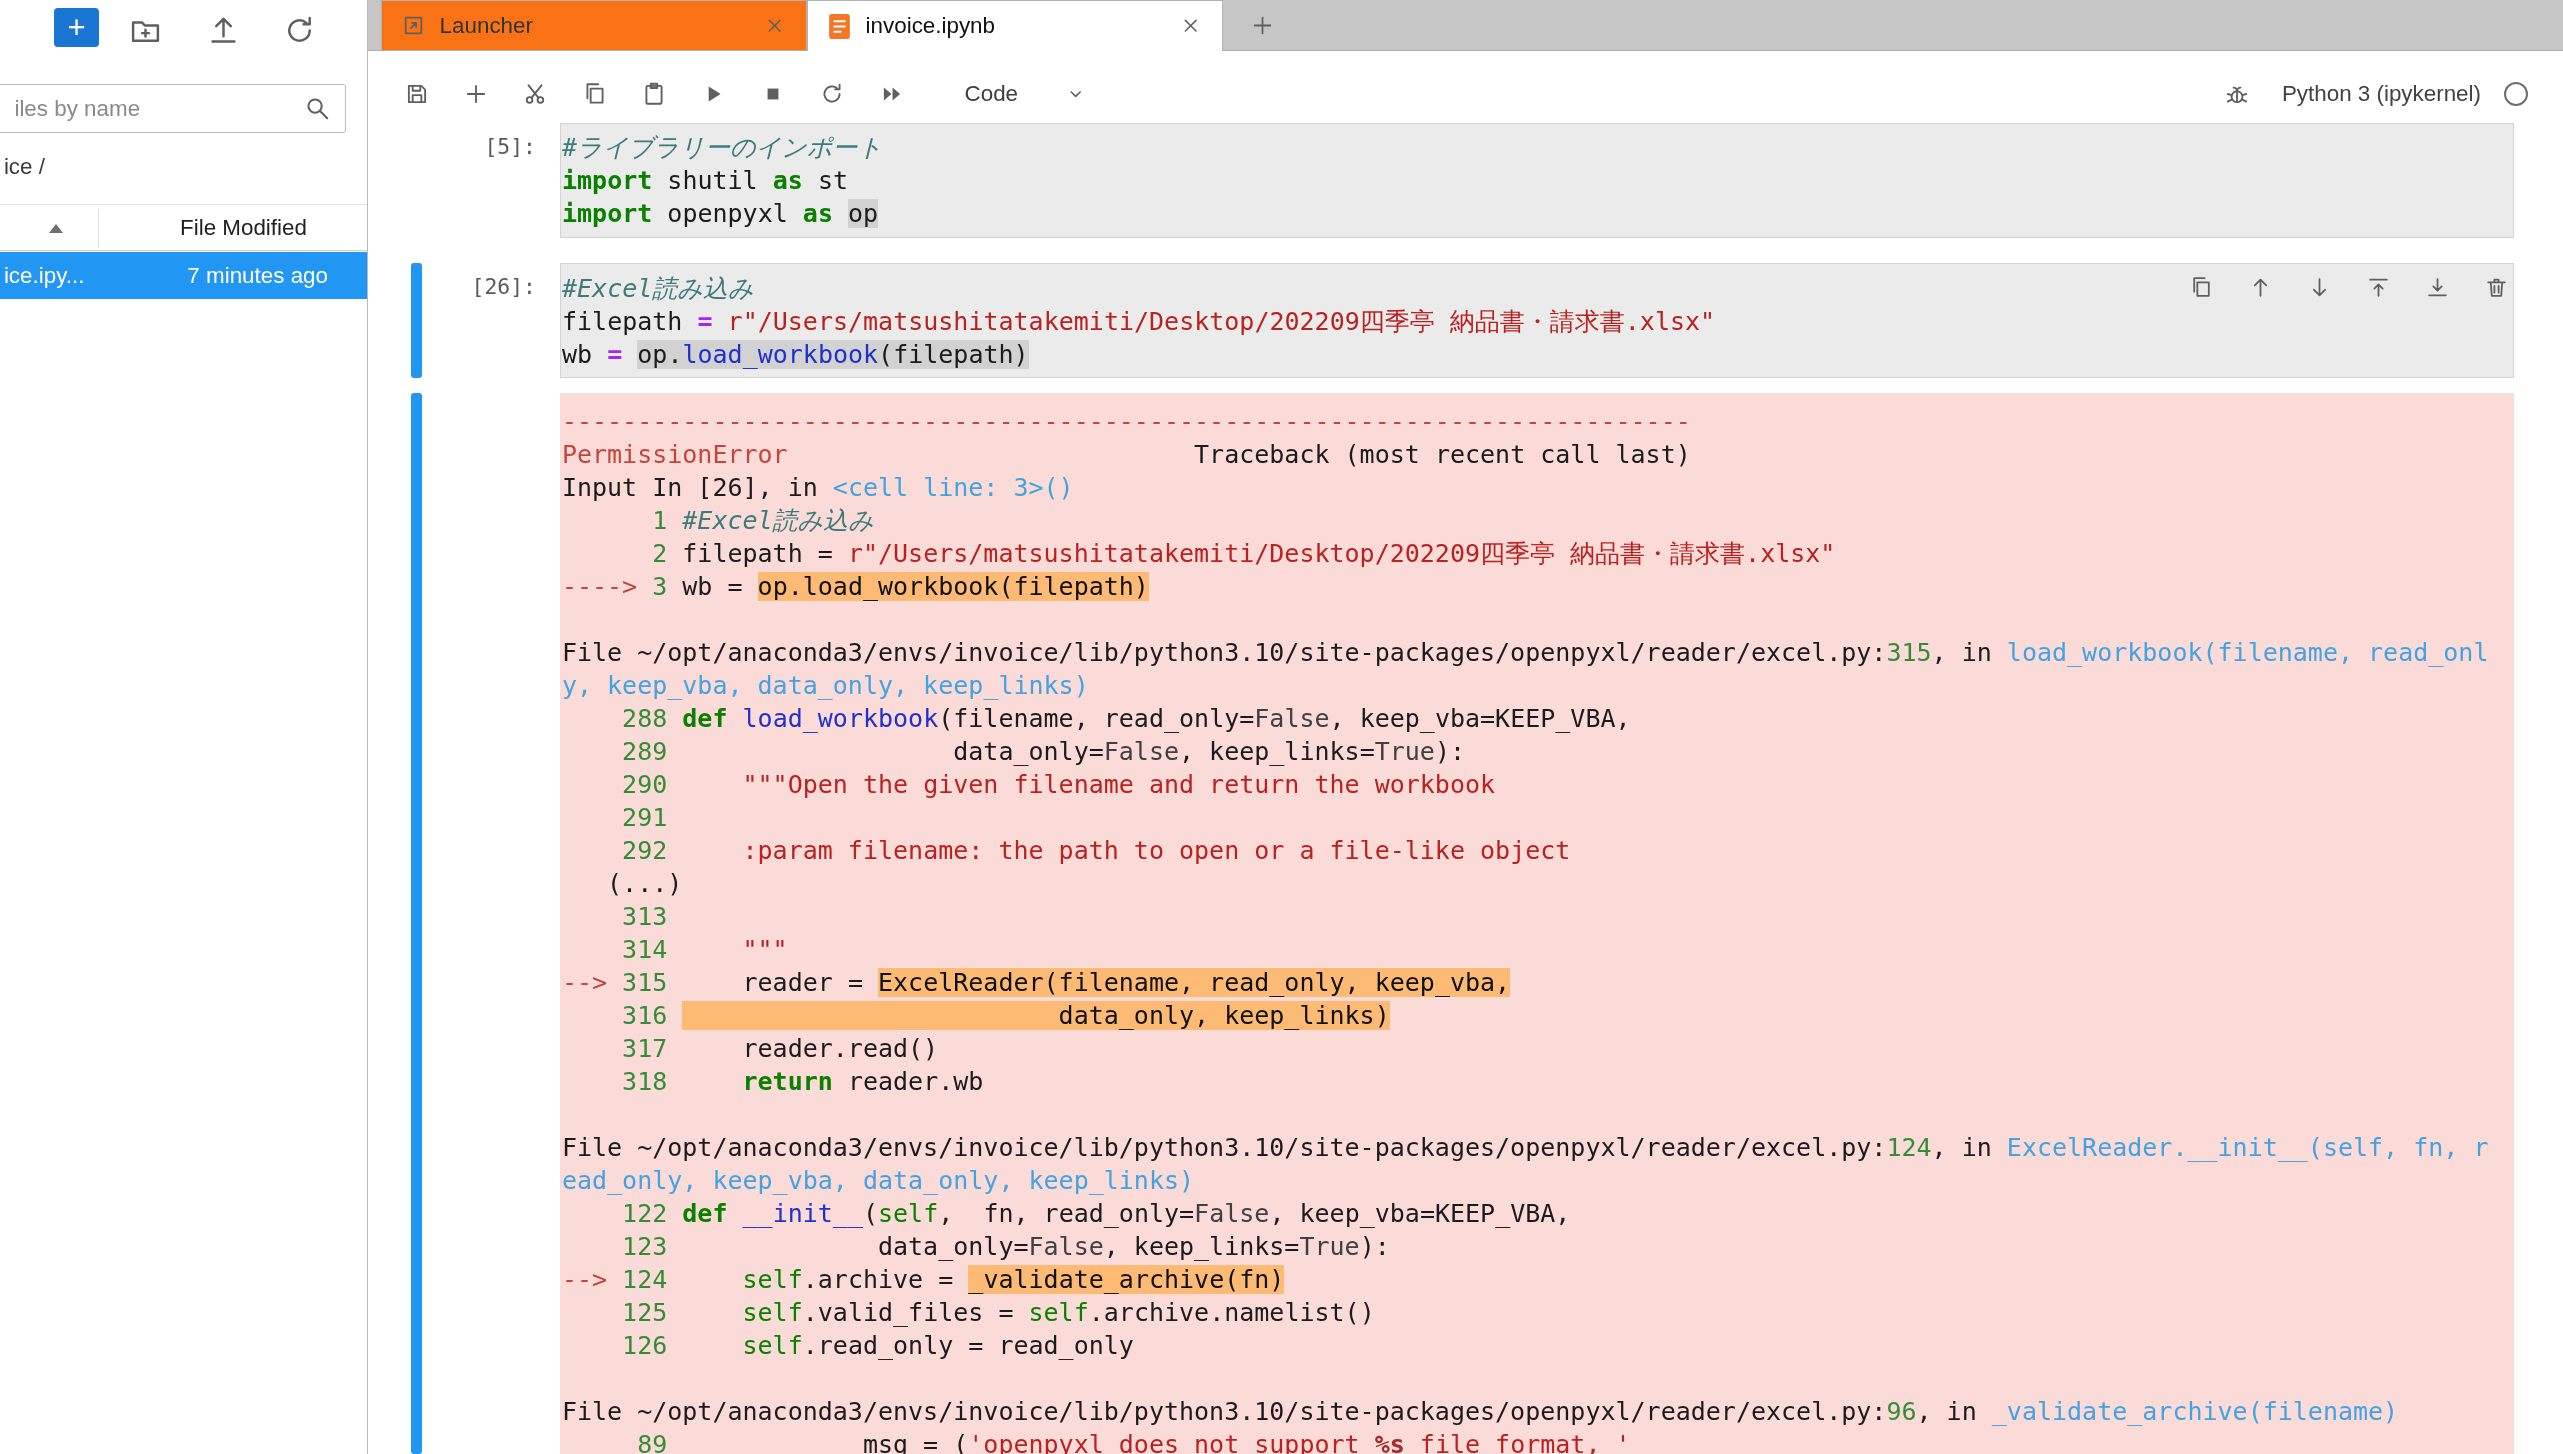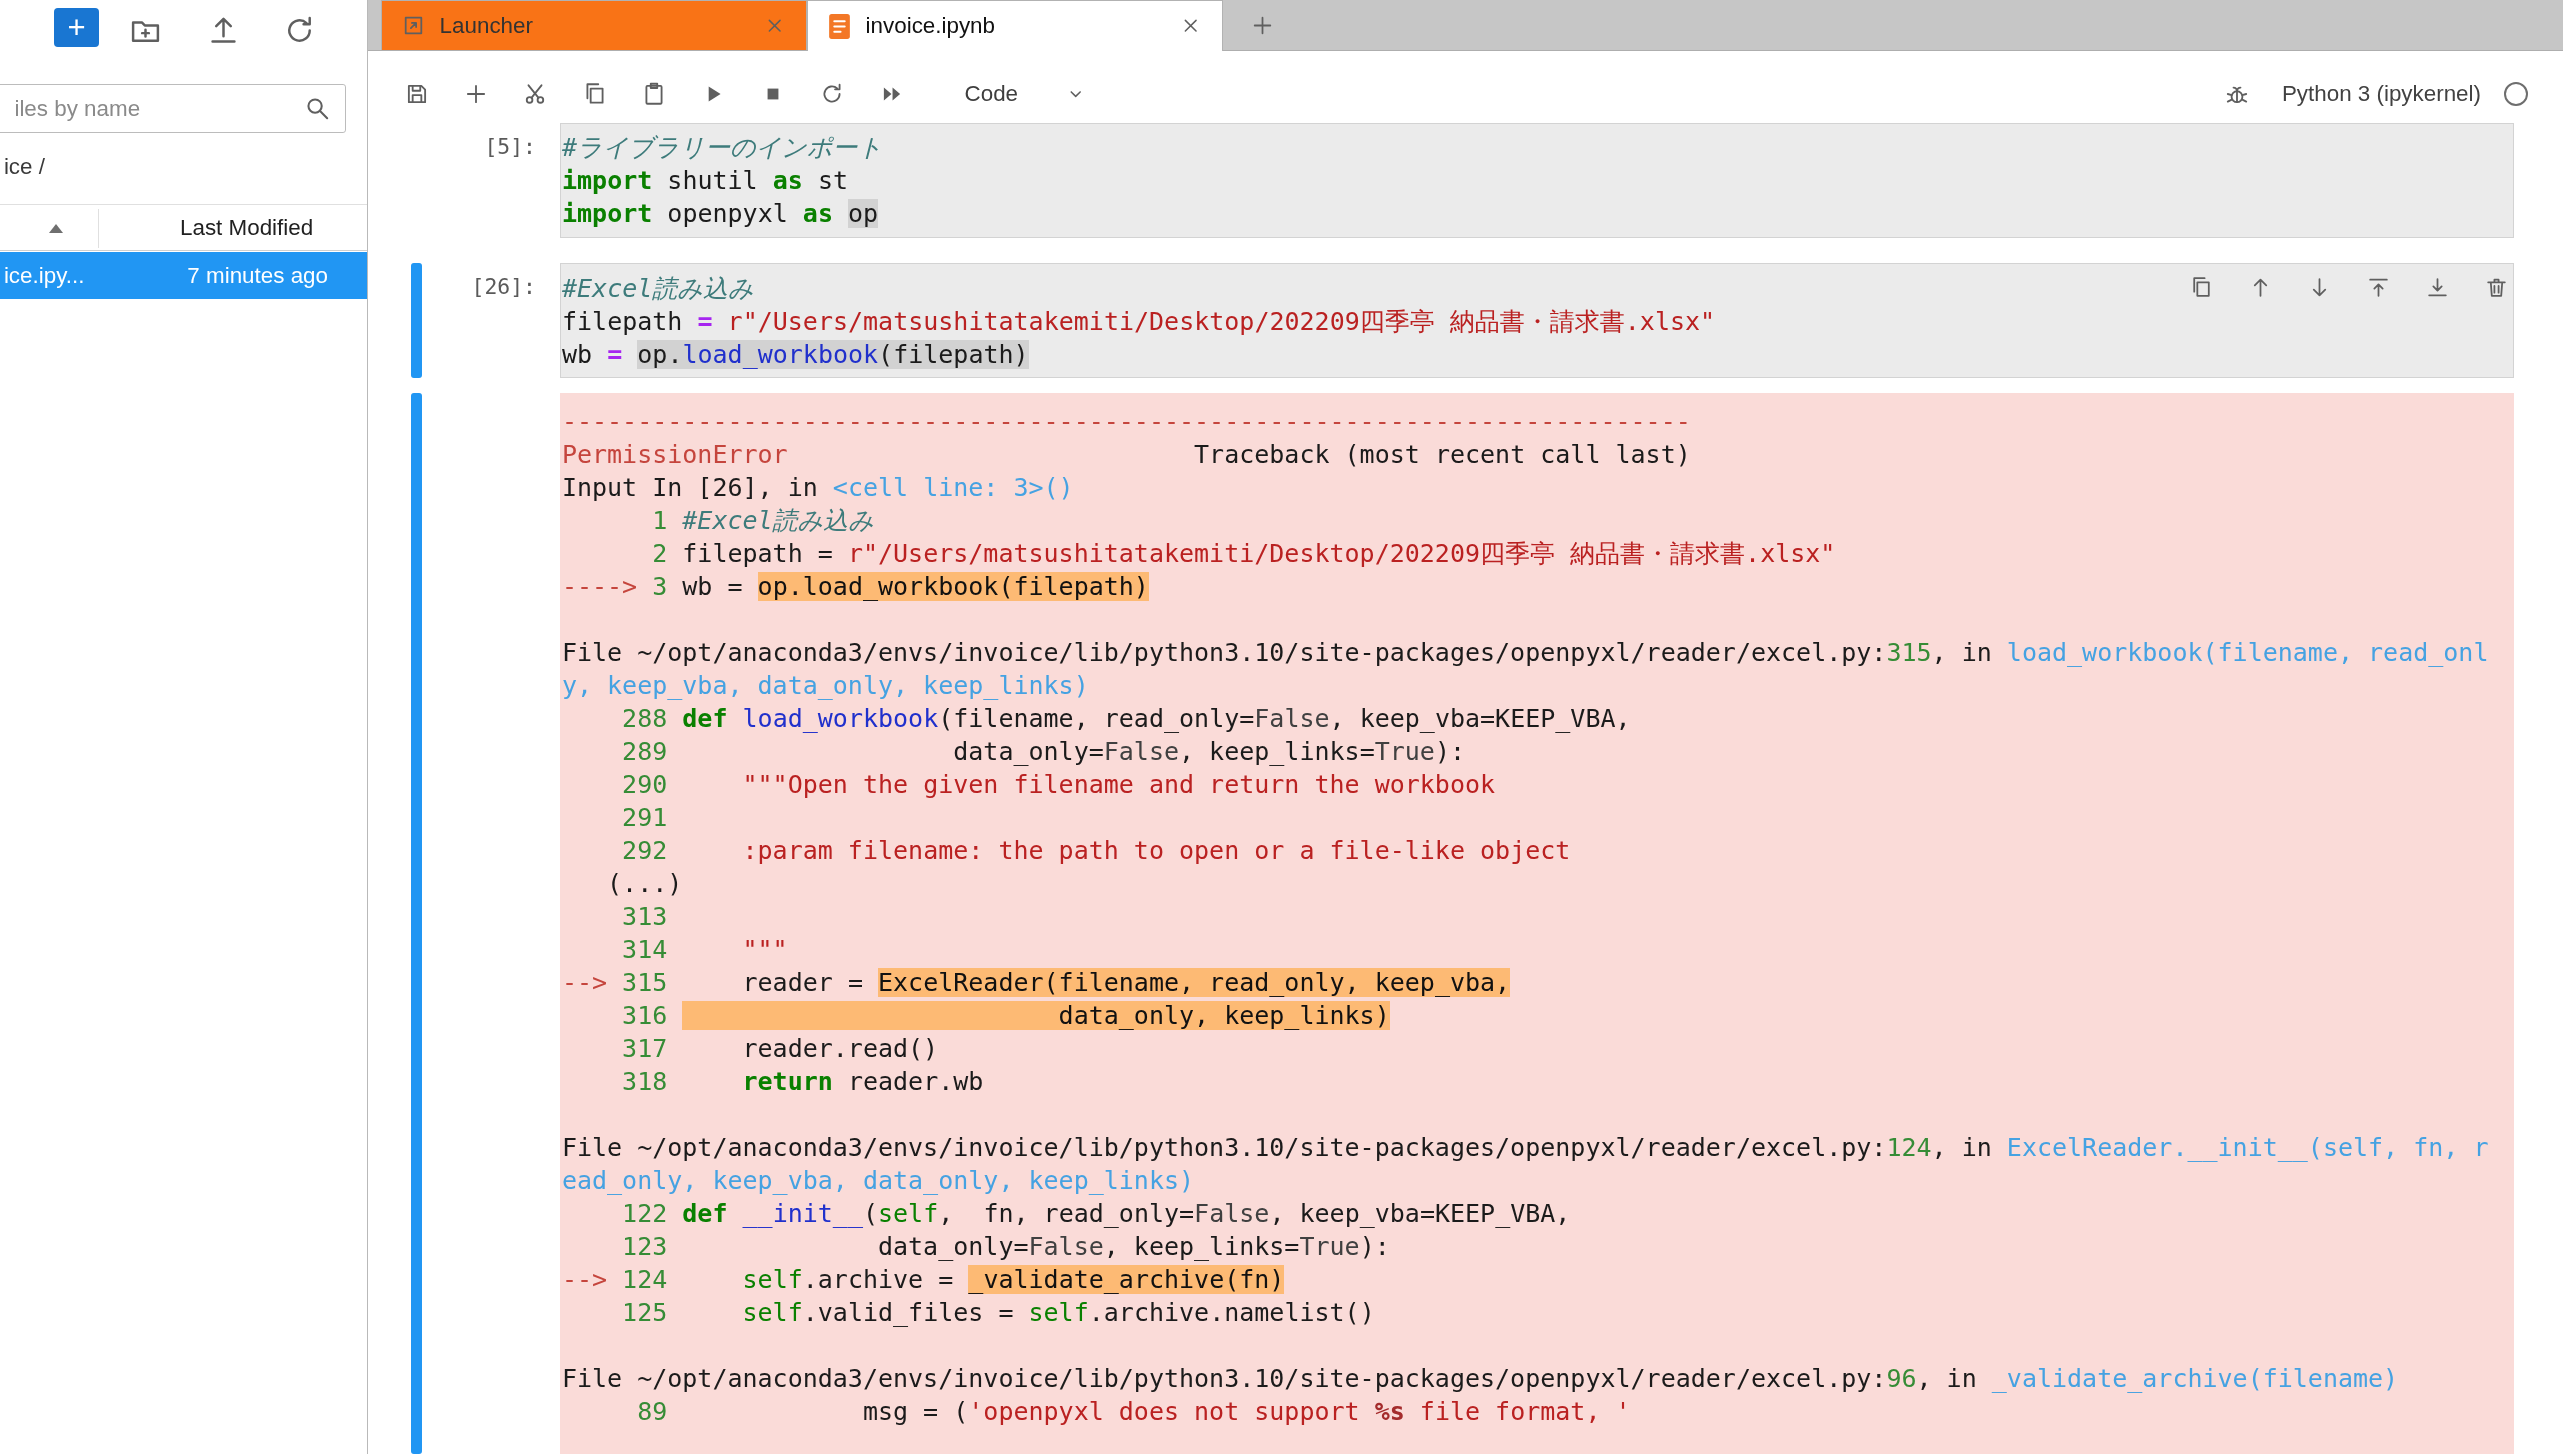--- a/index.html
+++ b/index.html
@@ -125,21 +125,21 @@
           <path d="M14.5 14.5L20 20"></path>
         </svg>
     </span>
   </div>
 
   <div class="fb-breadcrumb">ice /</div>
 
   <div class="fb-header">
     <span class="sort-caret"></span>
     <span class="col-divider"></span>
-    <span class="col-label">Last Modified</span>
+    <span class="col-label">File Modified</span>
   </div>
 
   <div class="fb-row">
     <span class="fname">ice.ipy...</span>
     <span class="fdate">7 minutes ago</span>
   </div>
 </div>
 
 <div class="main">
 
@@ -323,20 +323,21 @@
         <div class="code-line"><span class="tk-g">    316</span><span class="tk-d"> </span><span class="tk-hl">                         data_only, keep_links)</span></div>
         <div class="code-line"><span class="tk-g">    317</span><span class="tk-d">     reader.read()</span></div>
         <div class="code-line"><span class="tk-g">    318</span><span class="tk-d">     </span><span class="tk-k">return</span><span class="tk-d"> reader.wb</span></div>
         <div class="code-line">&nbsp;</div>
         <div class="code-line"><span class="tk-d">File ~/opt/anaconda3/envs/invoice/lib/python3.10/site-packages/openpyxl/reader/excel.py:</span><span class="tk-g">124</span><span class="tk-d">, in </span><span class="tk-cy">ExcelReader.__init__(self, fn, r</span></div>
         <div class="code-line"><span class="tk-cy">ead_only, keep_vba, data_only, keep_links)</span></div>
         <div class="code-line"><span class="tk-g">    122</span><span class="tk-d"> </span><span class="tk-k">def</span><span class="tk-d"> </span><span class="tk-fn">__init__</span><span class="tk-d">(</span><span class="tk-sf">self</span><span class="tk-d">,  fn, read_only=</span><span class="tk-b">False</span><span class="tk-d">, keep_vba=KEEP_VBA,</span></div>
         <div class="code-line"><span class="tk-g">    123</span><span class="tk-d">              data_only=</span><span class="tk-b">False</span><span class="tk-d">, keep_links=</span><span class="tk-b">True</span><span class="tk-d">):</span></div>
         <div class="code-line"><span class="tk-r">--&gt; </span><span class="tk-g">124</span><span class="tk-d">     </span><span class="tk-sf">self</span><span class="tk-d">.archive = </span><span class="tk-hl">_validate_archive(fn)</span></div>
         <div class="code-line"><span class="tk-g">    125</span><span class="tk-d">     </span><span class="tk-sf">self</span><span class="tk-d">.valid_files = </span><span class="tk-sf">self</span><span class="tk-d">.archive.namelist()</span></div>
+        <div class="code-line"><span class="tk-g">    126</span><span class="tk-d">     </span><span class="tk-sf">self</span><span class="tk-d">.read_only = read_only</span></div>
         <div class="code-line">&nbsp;</div>
         <div class="code-line"><span class="tk-d">File ~/opt/anaconda3/envs/invoice/lib/python3.10/site-packages/openpyxl/reader/excel.py:</span><span class="tk-g">96</span><span class="tk-d">, in </span><span class="tk-cy">_validate_archive(filename)</span></div>
         <div class="code-line"><span class="tk-g">     89</span><span class="tk-d">             msg = (</span><span class="tk-s">'openpyxl does not support </span><span class="tk-pb">%s</span><span class="tk-s"> file format, '</span></div>
       </div>
 
   </div>
 </div>
 
 
 </body></html>

